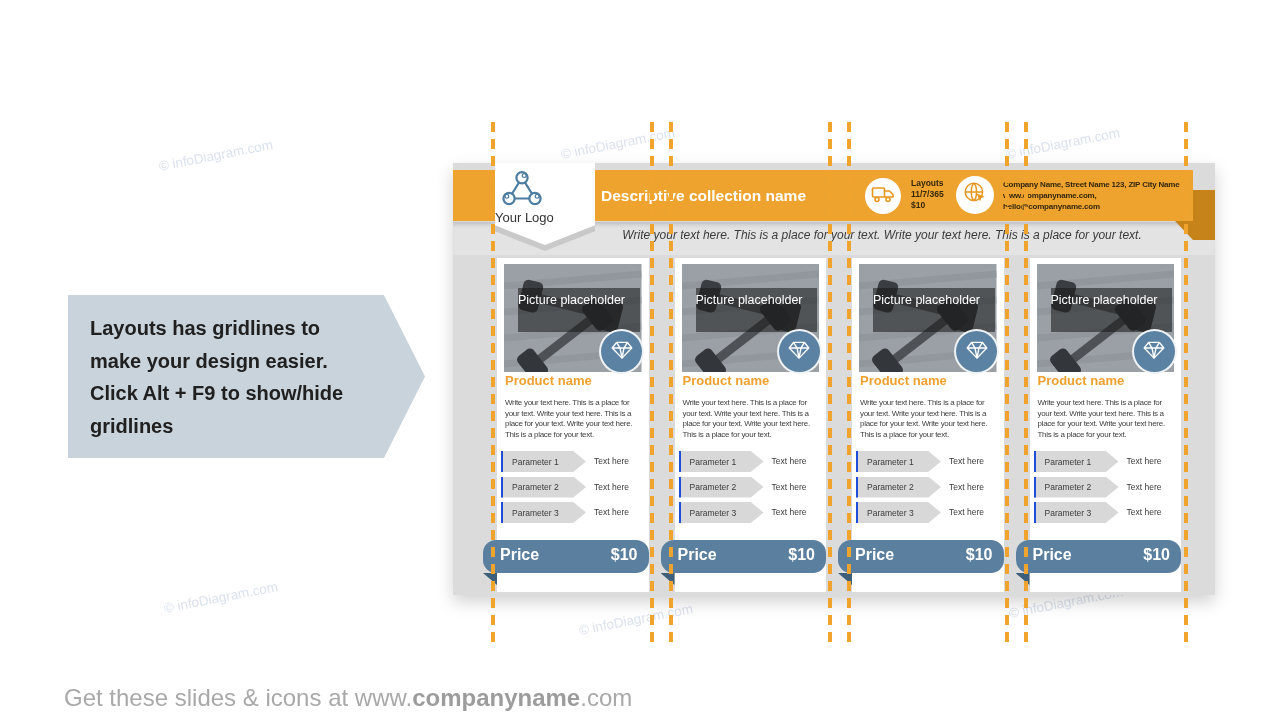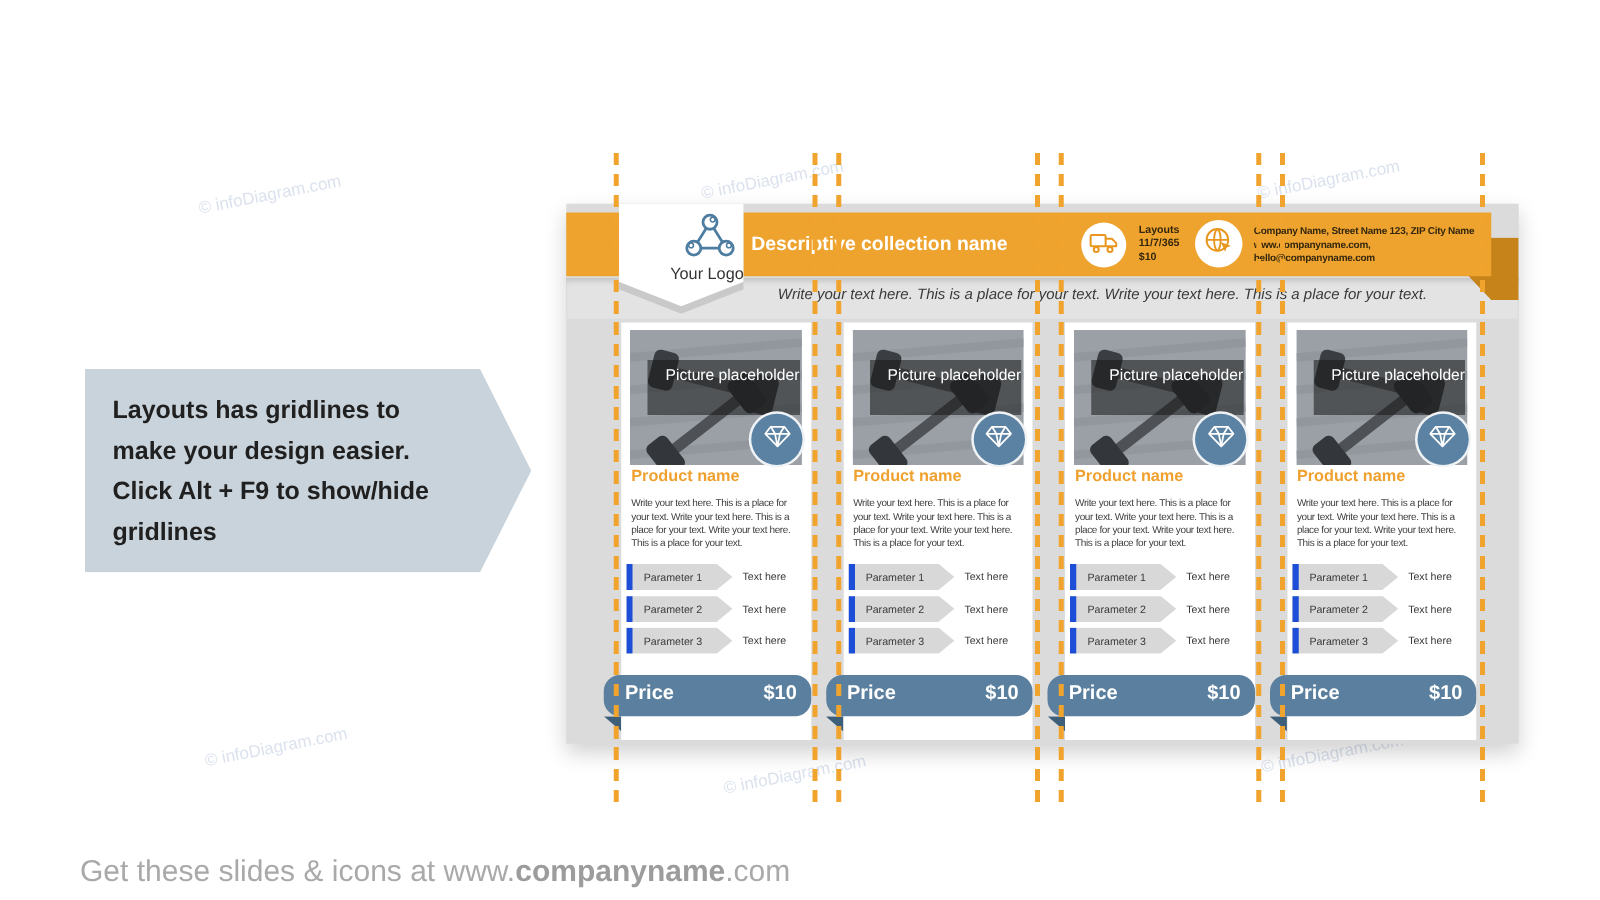--- a/index.html
+++ b/index.html
@@ -45,48 +45,48 @@
   .truck-circle { left:412px; top:8px; width:36px; height:36px; }
   .globe-circle { left:503px; top:6px; width:38px; height:38px; }
   .banner-smalltext { position:absolute; color:#33270e; font-weight:700; white-space:nowrap; }
   .delivery-text { left:458px; top:8px; font-size:8.5px; line-height:11px; }
   .company-text  { left:550px; top:9px; font-size:8px; line-height:11px; letter-spacing:-0.2px; }
 
   
   .badge-shadow, .logo-badge { position:absolute; left:42px; width:100px; height:82px;
       clip-path:polygon(0 0,100% 0,100% 76%,50% 100%,0 76%); }
   .badge-shadow { top:6px; background:#c9c9c9; z-index:13; }
-  .logo-badge   { top:0;  background:#ffffff;  z-index:14; text-align:right; }
+  .logo-badge   { top:0;  background:#ffffff;  z-index:14; text-align:left; }
   .logo-badge svg { margin-top:7px; }
   .logo-label { font-size:13px; color:#333333; margin-top:-2px; }
 
   
   .cards { position:absolute; left:0; top:95px; width:762px; height:334px; }
   .card { position:absolute; top:0; width:151.5px; height:334px; background:#ffffff; }
   .card:nth-of-type(1){ left:44px; } .card:nth-of-type(2){ left:221.5px; }
   .card:nth-of-type(3){ left:399px; } .card:nth-of-type(4){ left:576.5px; }
 
   .picture { position:absolute; left:7px; top:6px; width:137.5px; height:108px; overflow:hidden; }
   .picture svg { display:block; width:100%; height:100%; }
   .pic-overlay { position:absolute; left:14px; top:24px; right:2px; height:44px;
                  background:rgba(22,22,22,.55); color:#ffffff; font-size:12.5px;
-                 line-height:17px; text-align:right; padding-top:4px; }
+                 line-height:17px; text-align:left; padding-top:4px; }
   .diamond-badge { position:absolute; left:102px; top:71px; width:45px; height:45px;
                    border-radius:50%; background:#5b82a3; border:2px solid rgba(255,255,255,.9);
                    display:flex; align-items:center; justify-content:center; }
 
   .product-name { position:absolute; left:8px; top:115px; font-size:13px; font-weight:700;
                   color:#efa02e;text-align:right; }
   .card-desc { position:absolute; left:8px; top:140px; width:138px; font-size:8px;
                letter-spacing:-0.3px; line-height:10.5px; color:#3e3e3e; }
 
   .param-row { position:absolute; left:4px; width:144px; height:21px; }
   .param-row.r0{ top:193px; } .param-row.r1{ top:218.5px; } .param-row.r2{ top:244px; }
   .param-arrow { position:absolute; left:0; top:0; width:85px; height:21px; background:#d8d8d8;
-                 border-left:5px solid #1d4ed8;
+                 border-left:2px solid #1d4ed8;
                  clip-path:polygon(0 0,85% 0,100% 50%,85% 100%,0 100%);
                  display:flex; align-items:center; }
   .param-label { margin-left:9px; font-size:8.5px; color:#3a3a3a; }
   .param-value { position:absolute; left:93px; top:0; height:21px; line-height:21px;
                  font-size:8.5px; color:#3a3a3a;text-align:center; }
 
   .price-bar { position:absolute; left:-14px; top:282px; width:165.5px; height:33px;
                background:#5b7f9e; color:#ffffff;border-radius:13px; }
   .price-label { position:absolute; left:17px; top:6px; font-size:16px; font-weight:700; }
   .price-value { position:absolute; right:11px; top:6px; font-size:16px; font-weight:700; }

